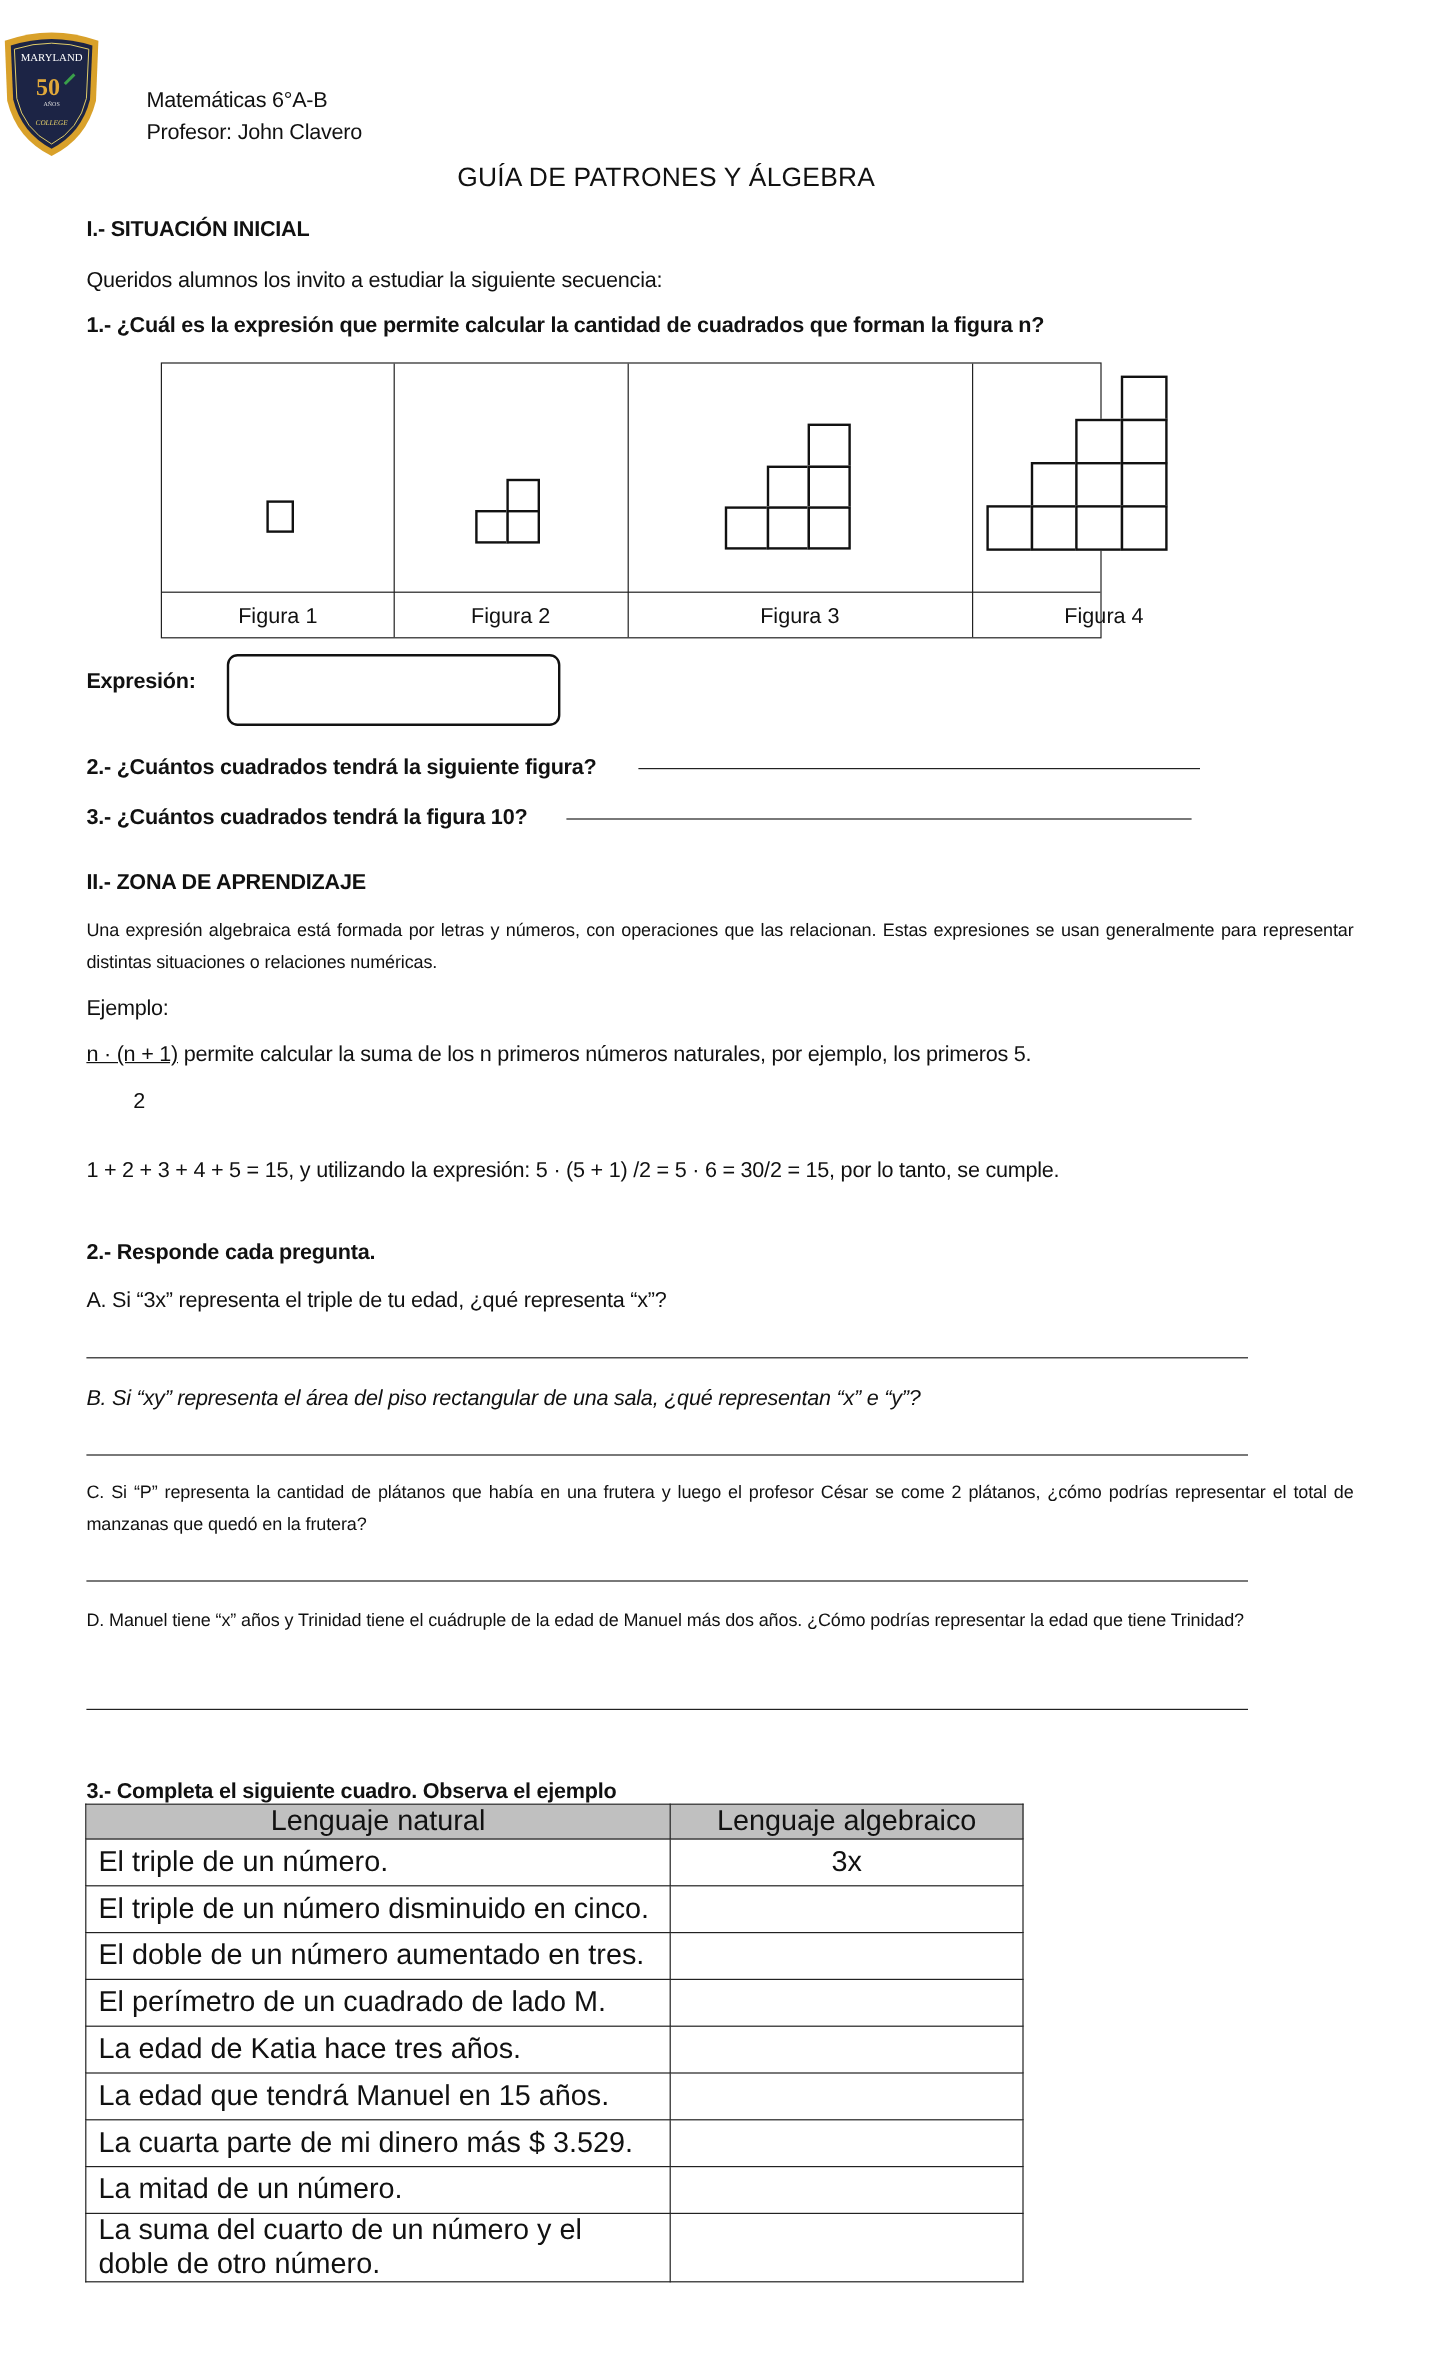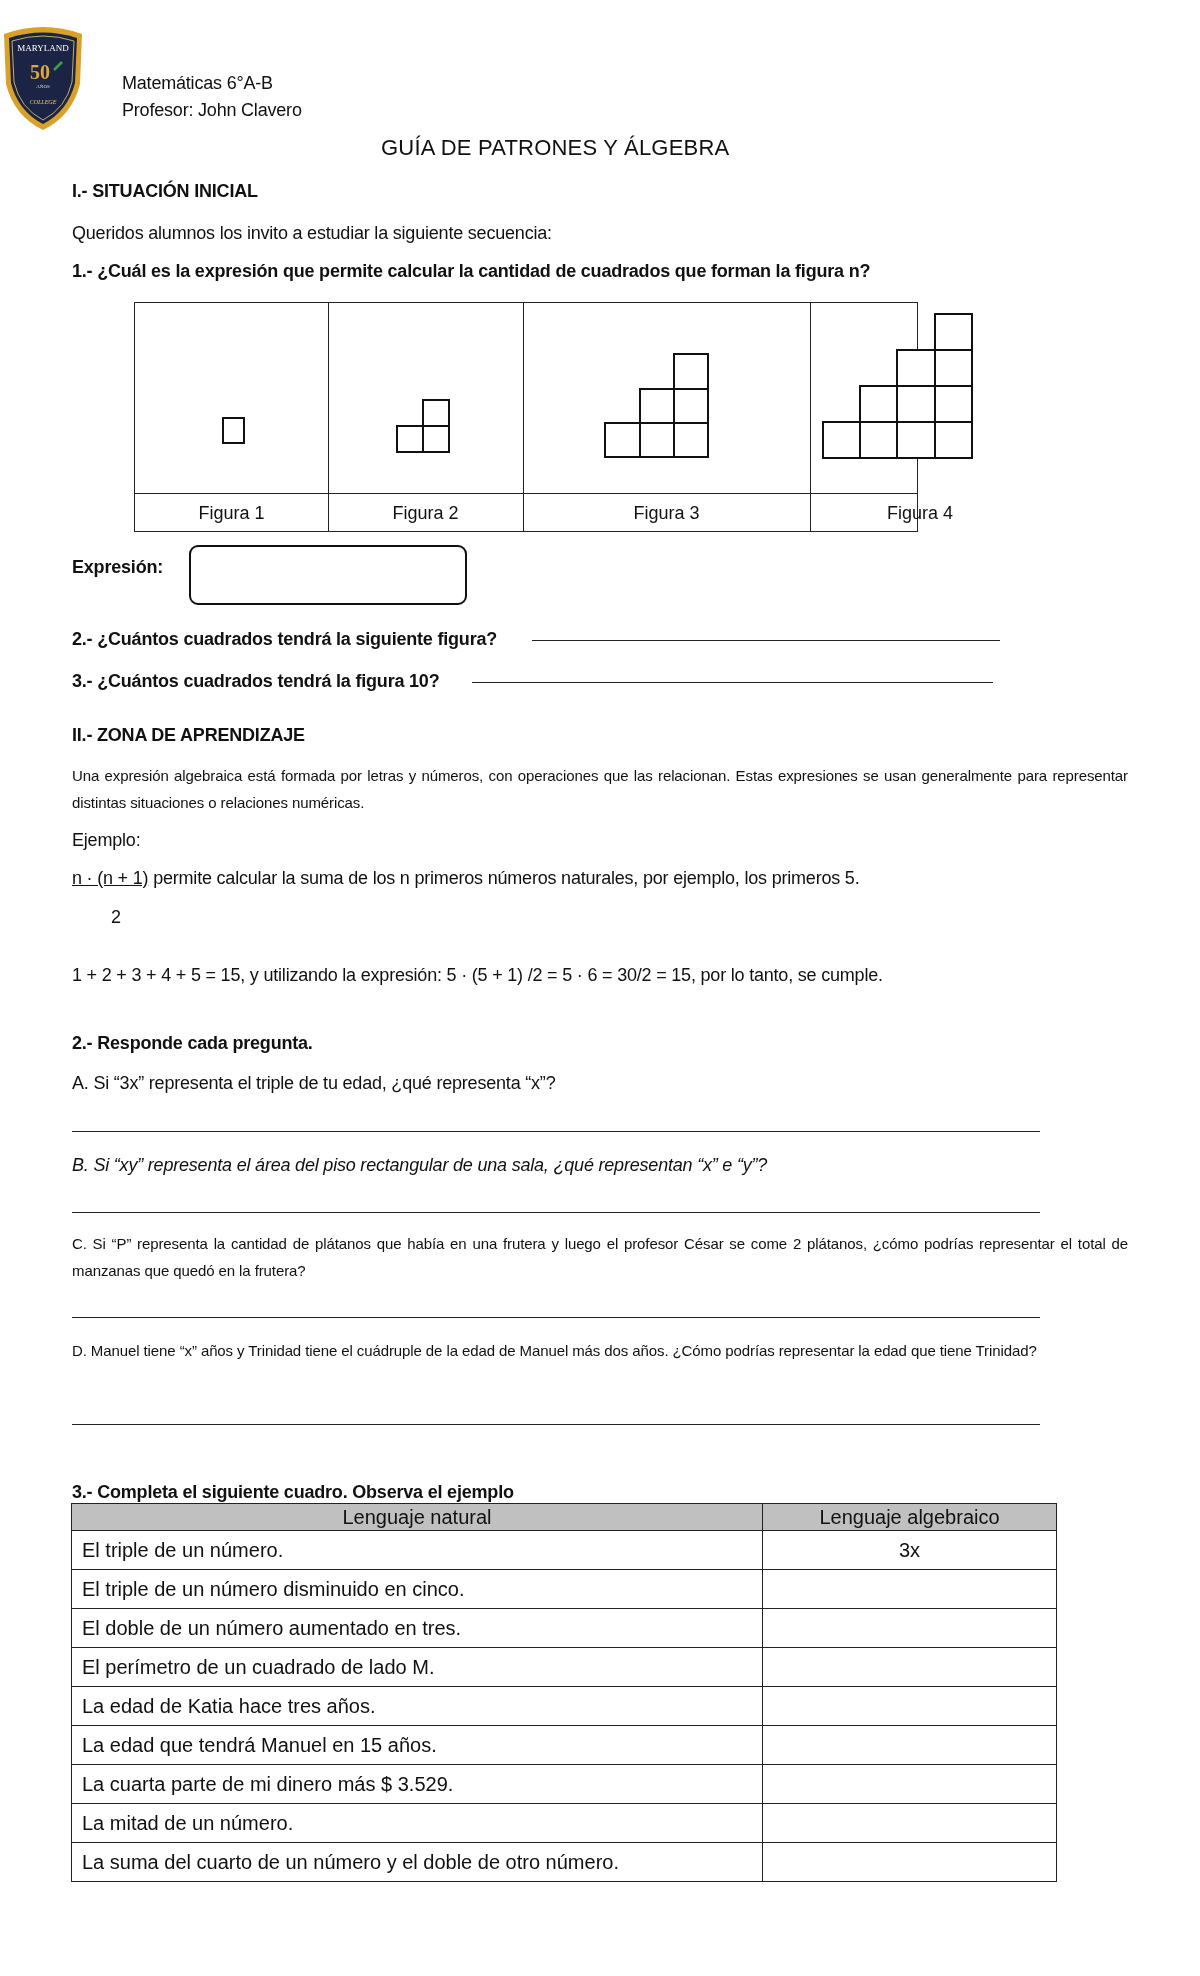--- a/index.html
+++ b/index.html
@@ -14,21 +14,21 @@
   .fig-table { position: absolute; left: 134px; top: 302px; width: 784px; height: 230px;
                border: 1.5px solid #222; box-sizing: border-box; }
   .fig-vline { position: absolute; top: 0; bottom: 0; width: 0; border-left: 1.5px solid #222; }
   .fig-hline { position: absolute; left: 0; right: 0; top: 190px; height: 0; border-top: 1.5px solid #222; }
   .fig-label { position: absolute; top: 194px; height: 32px; line-height: 32px; font-size: 18px; text-align: center; }
   .sq { position: absolute; border: 2px solid #111; box-sizing: border-box; background: #fff; }
   .expr-box { position: absolute; left: 189px; top: 545px; width: 278px; height: 60px;
               border: 2px solid #111; border-radius: 9px; box-sizing: border-box; }
   .uline { position: absolute; height: 0; border-top: 1.6px solid #222; }
   .frac-num { text-decoration: underline; }
-  .alg-table { position: absolute; left: 71px; top: 1503px; width: 986px; border-collapse: collapse; font-size: 20px; }
+  .alg-table { position: absolute; left: 71px; top: 1503px; width: 782px; border-collapse: collapse; font-size: 24px; }
   .alg-table th, .alg-table td { border: 1.5px solid #222; padding: 0 10px; }
   .alg-table th { background: #c0c0c0; font-weight: normal; height: 26px; text-align: center; }
   .alg-table td { height: 38px; text-align: left; }
   .alg-table td.alg { text-align: center; width: 273px; }
 </style>
 </head>
 <body>
 
 <svg class="logo" viewBox="0 0 86 108">
   <path d="M4 10 Q43 -4 82 10 L80 60 Q72 92 43 106 Q14 92 6 60 Z" fill="#d9a12a"></path>

